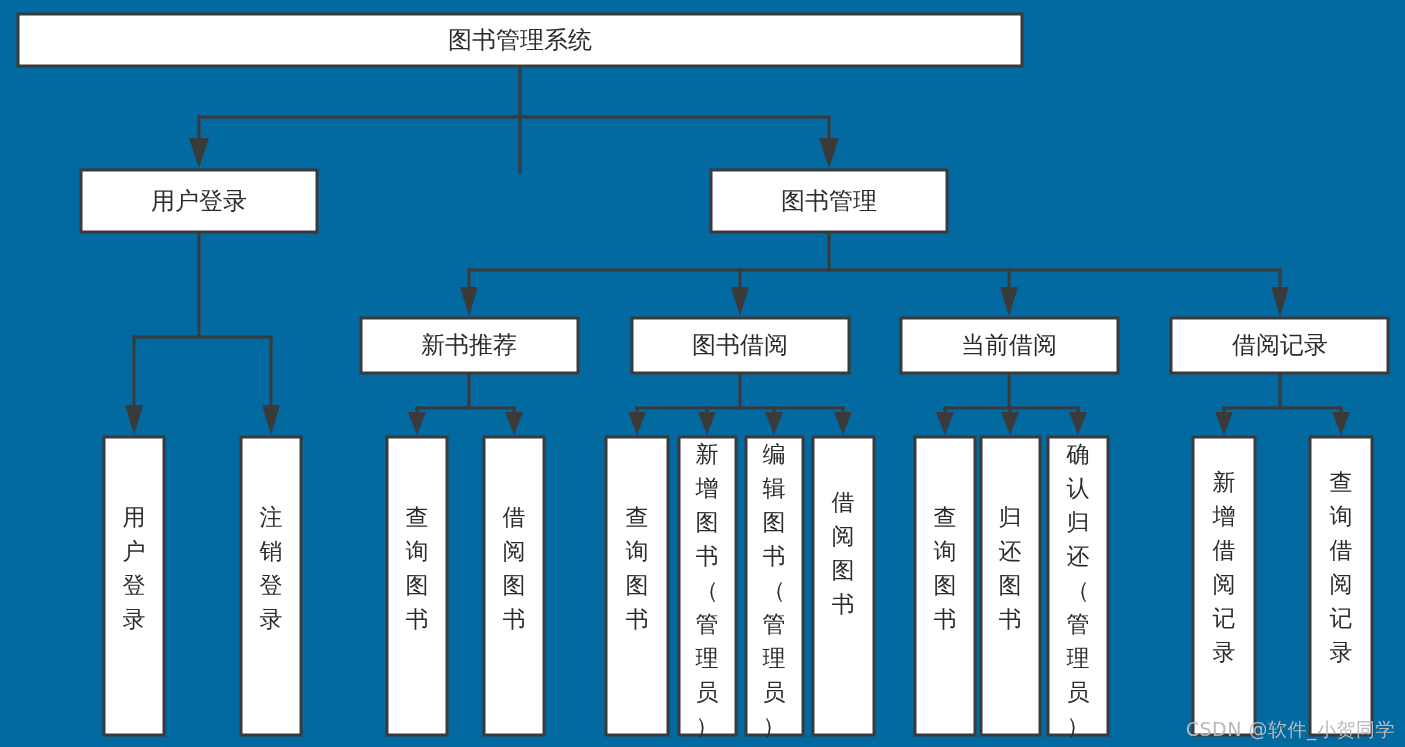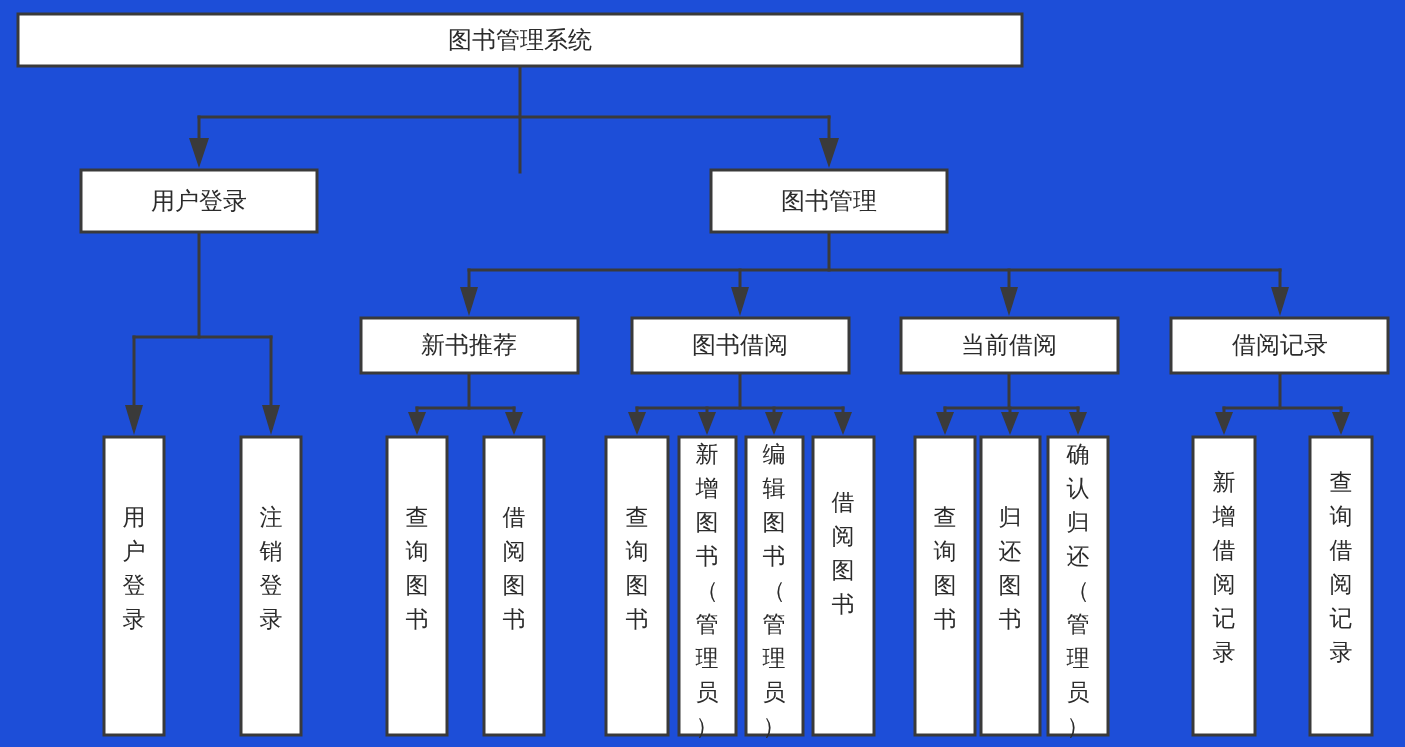--- a/index.html
+++ b/index.html
@@ -10,21 +10,21 @@
   body {
     width: 1405px;
     height: 747px;
     font-family: "DejaVu Sans", "Liberation Sans", sans-serif;
     overflow: hidden;
   }
   #diagram-root {
     position: relative;
     width: 1405px;
     height: 747px;
-    background: #1d4ed8;
+    background: #0369a1;
   }
   svg#flow-svg {
     position: absolute;
     top: 0;
     left: 0;
     width: 1405px;
     height: 747px;
   }
   .node-rect {
     fill: #ffffff;
@@ -226,14 +226,15 @@
       <rect class="node-rect" x="1193" y="437" width="62" height="298"></rect>
       <text class="node-label-vert" x="1224" y="490"><tspan x="1224" y="490">新</tspan><tspan x="1224" y="524">增</tspan><tspan x="1224" y="558">借</tspan><tspan x="1224" y="592">阅</tspan><tspan x="1224" y="626">记</tspan><tspan x="1224" y="660">录</tspan></text>
     </g>
     <g>
       <rect class="node-rect" x="1310" y="437" width="62" height="298"></rect>
       <text class="node-label-vert" x="1341" y="490"><tspan x="1341" y="490">查</tspan><tspan x="1341" y="524">询</tspan><tspan x="1341" y="558">借</tspan><tspan x="1341" y="592">阅</tspan><tspan x="1341" y="626">记</tspan><tspan x="1341" y="660">录</tspan></text>
     </g>
 
   </svg>
 
+  <div class="watermark">CSDN @软件_小贺同学</div>
 
 </div>
 
 </body></html>

